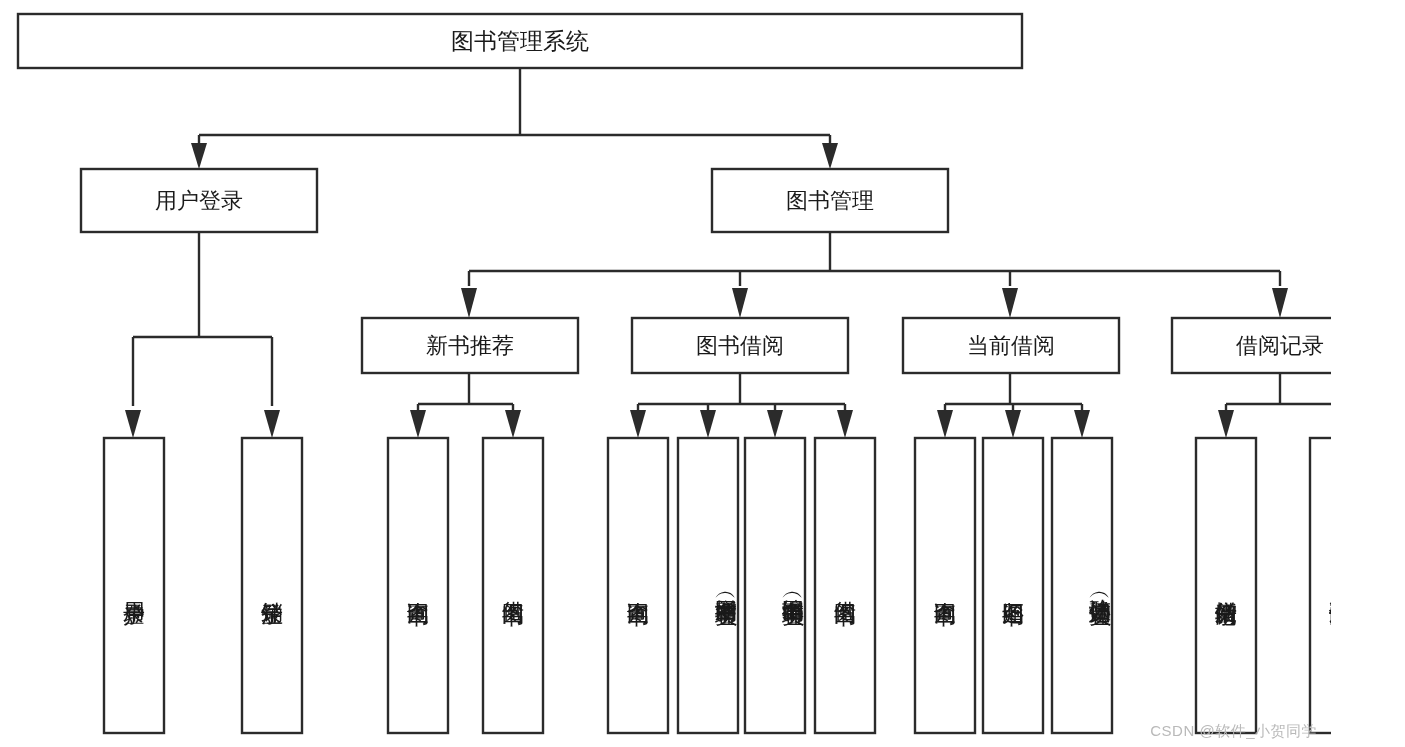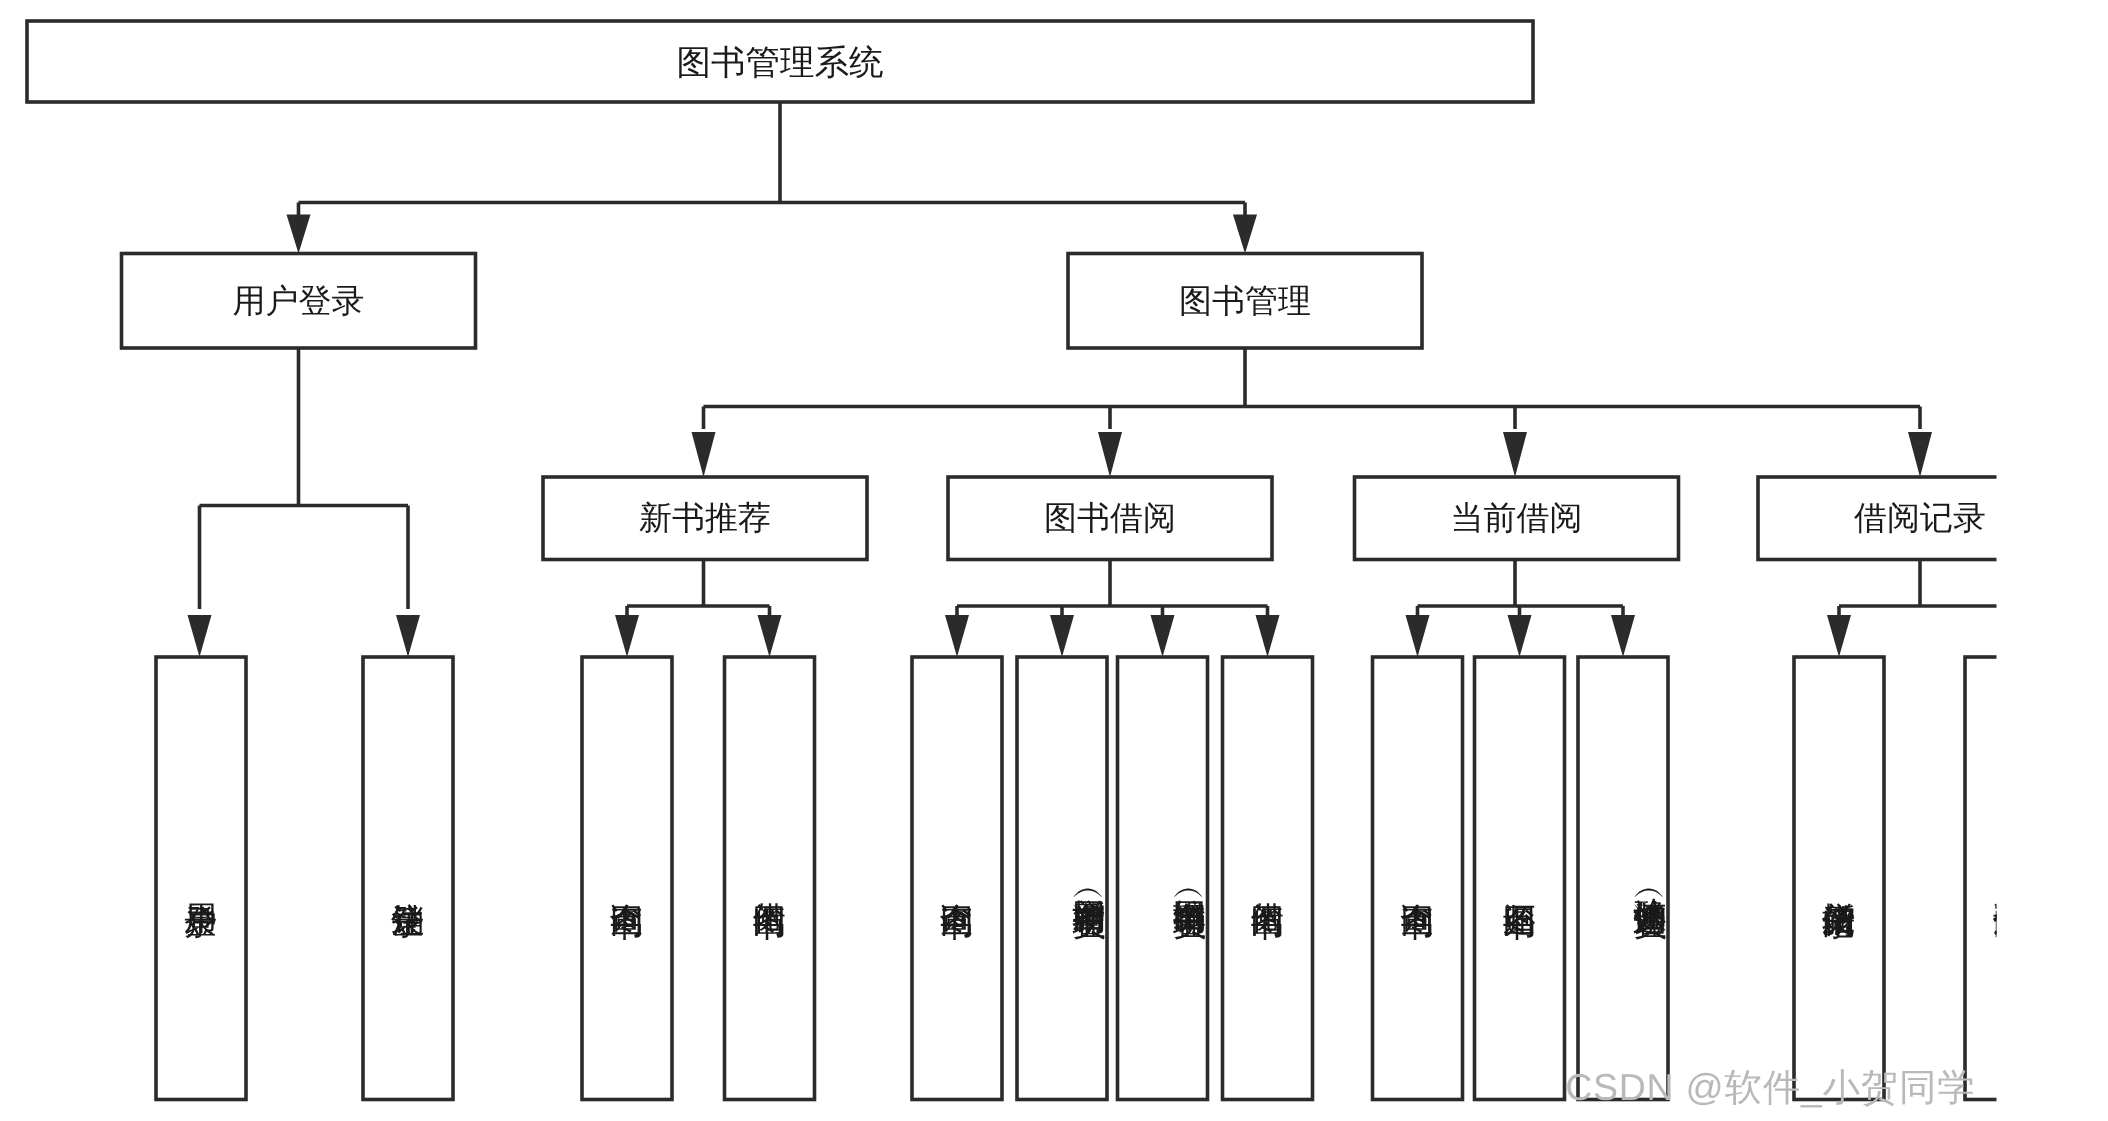--- a/index.html
+++ b/index.html
@@ -62,21 +62,21 @@
   }
   .arrow-head {
     fill: #2b2b2b;
     stroke: none;
   }
   .watermark {
     position: absolute;
     right: 14px;
     bottom: 6px;
     font-family: "Liberation Sans", "DejaVu Sans", sans-serif;
-    font-size: 25px;
+    font-size: 15px;
     color: #b9b9b9;
     letter-spacing: 0.5px;
     white-space: nowrap;
     pointer-events: none;
   }
 </style>
 </head>
 <body>
 
 <div id="diagram-root">

